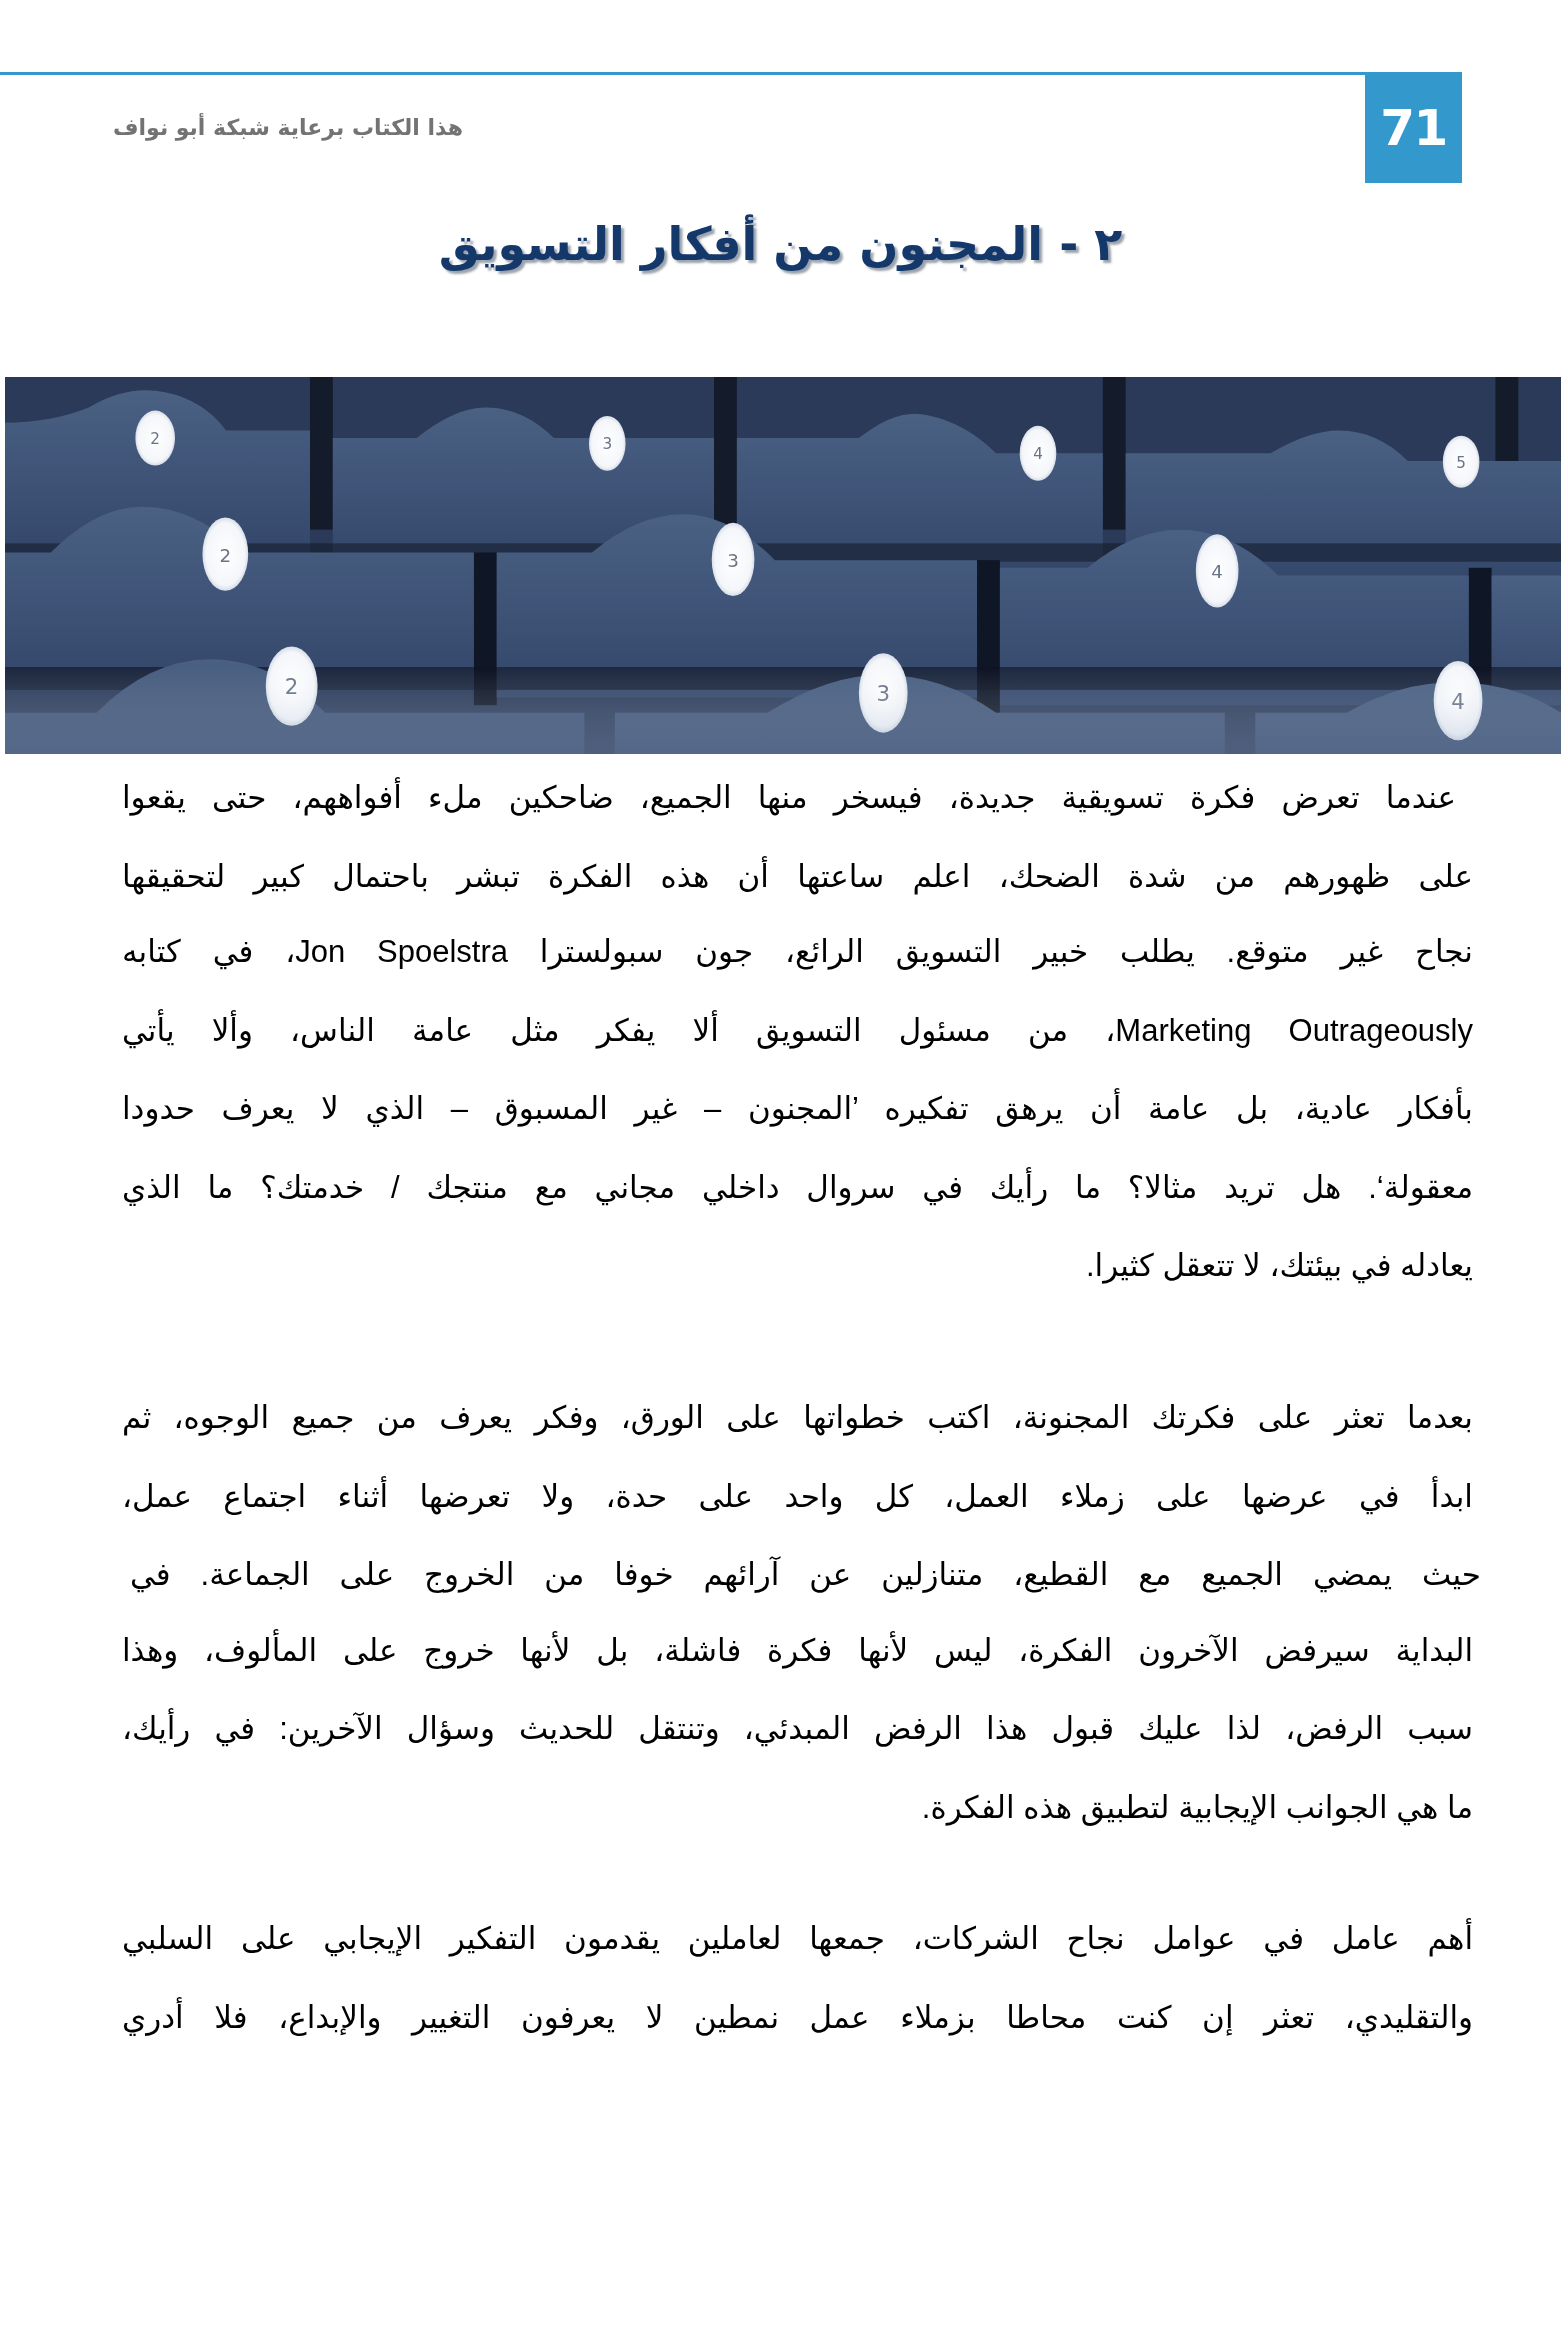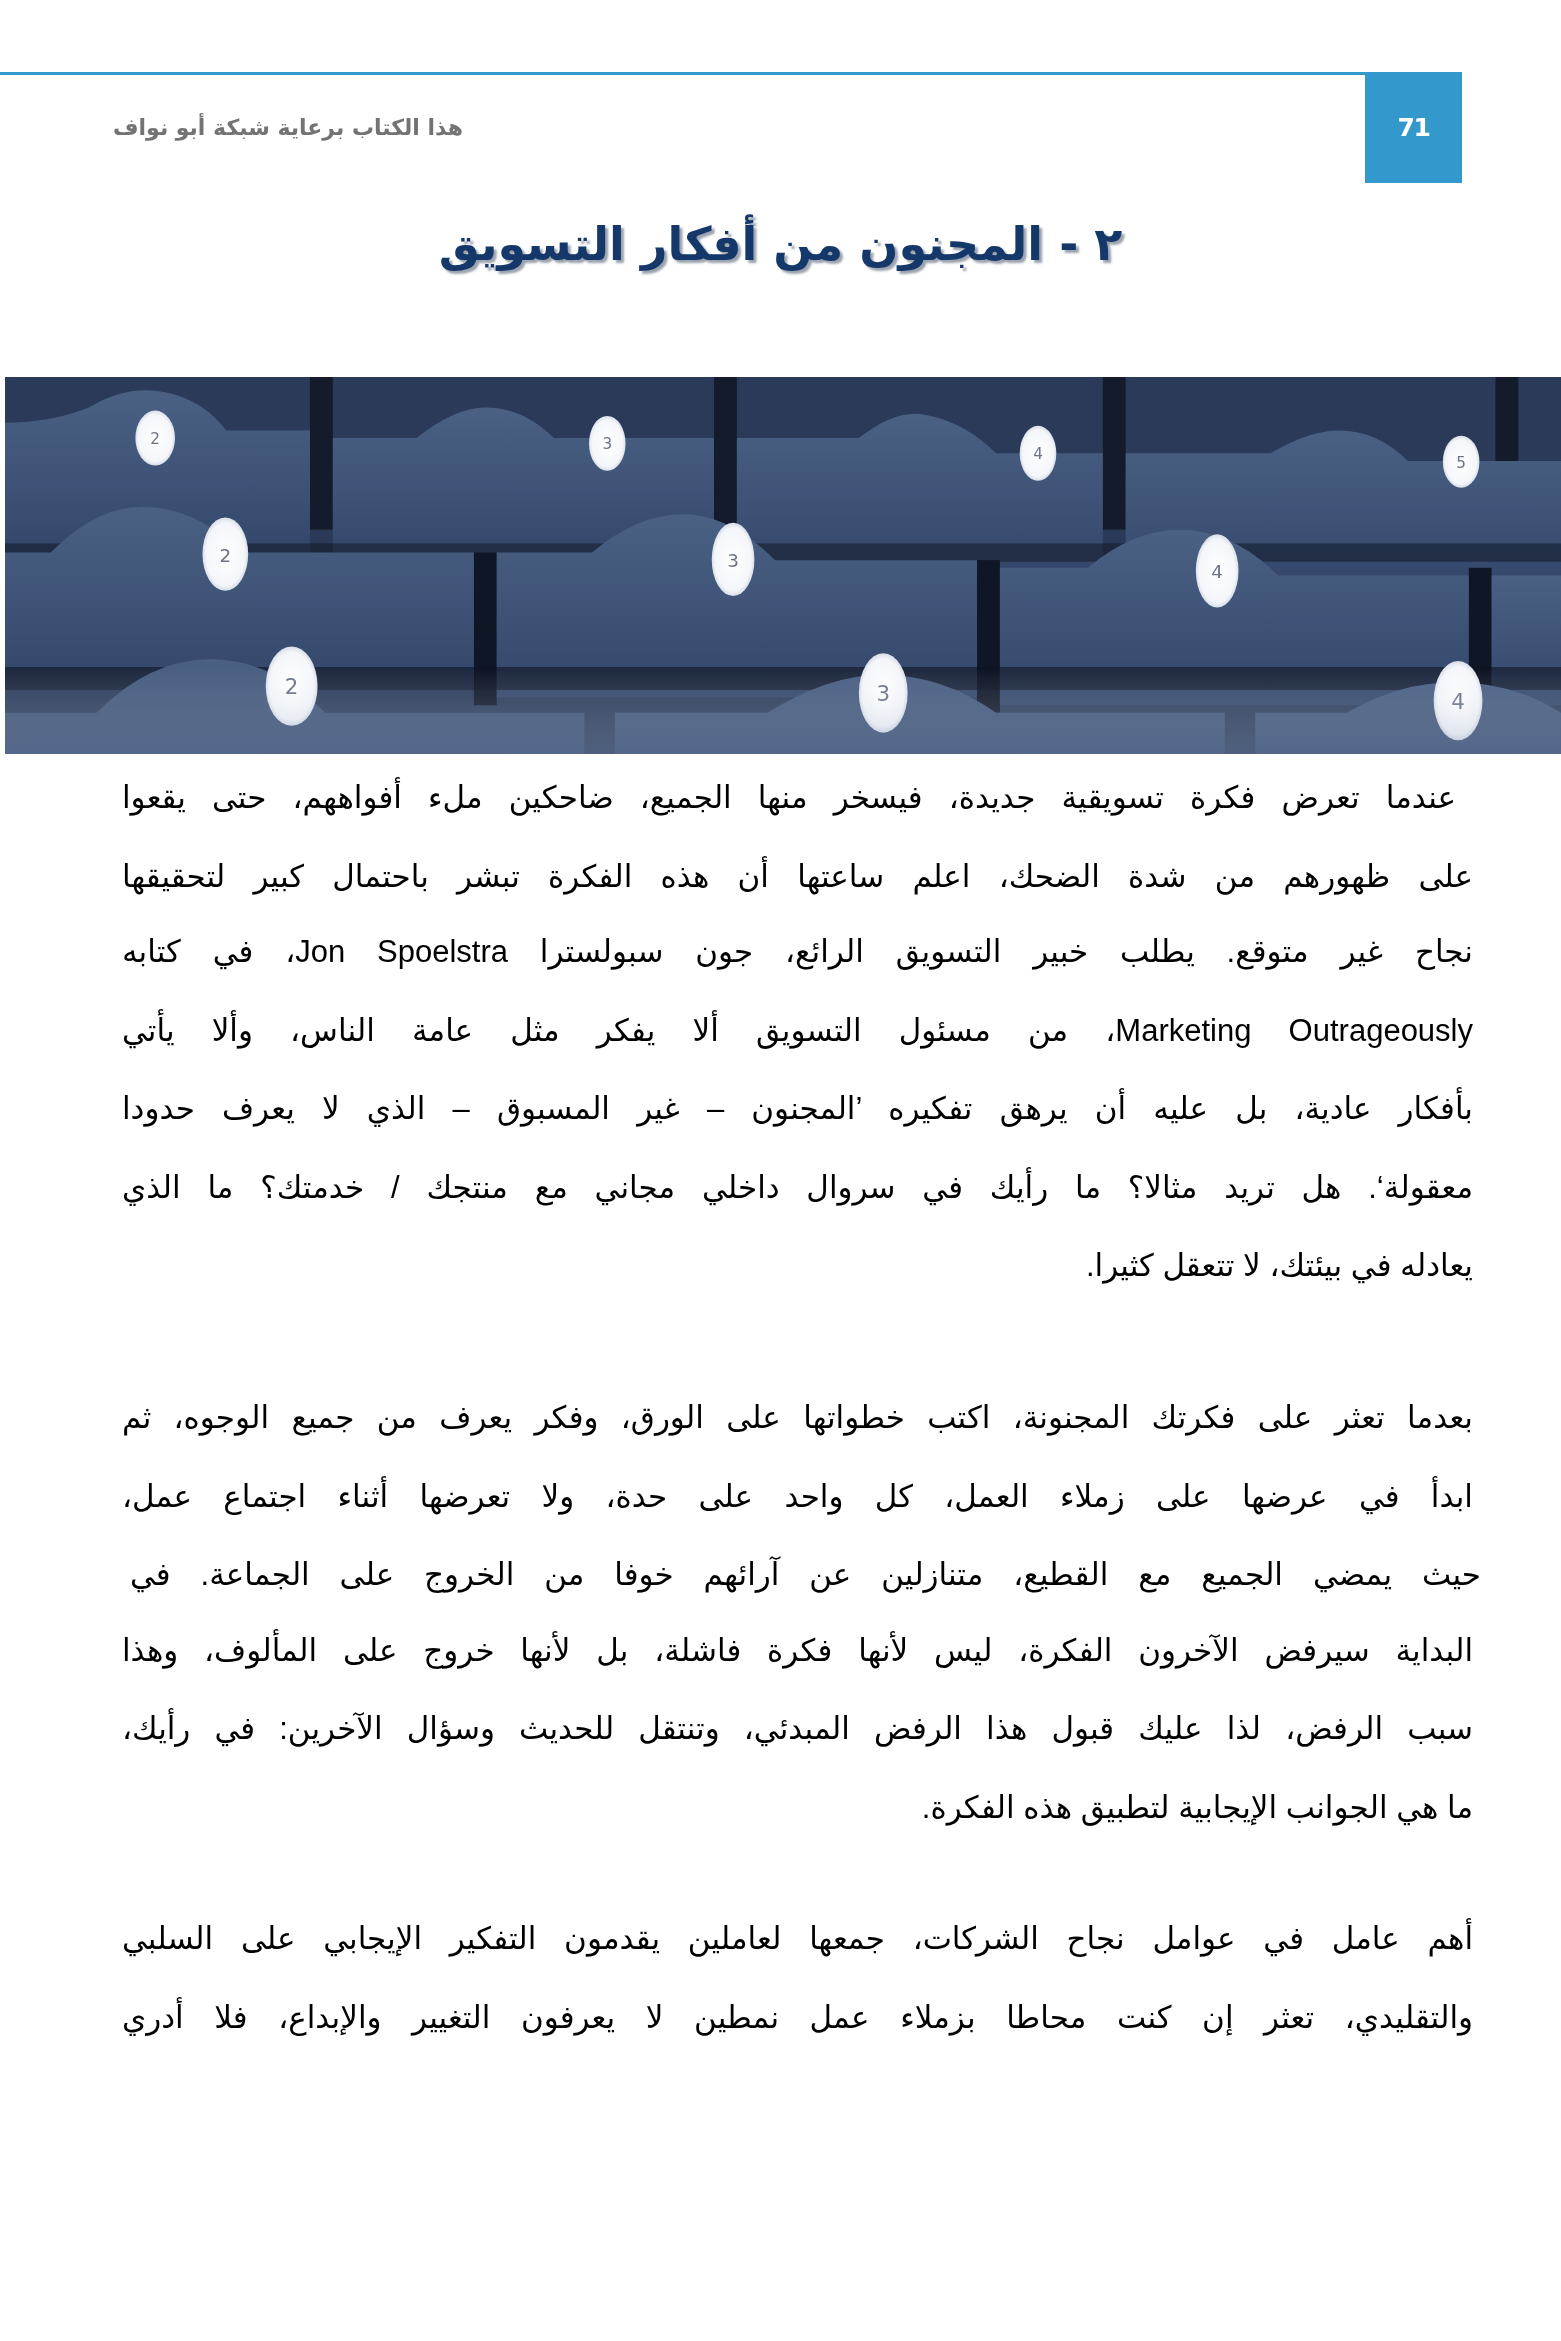--- a/index.html
+++ b/index.html
@@ -30,21 +30,21 @@
       height: 111px;
       background: #3399cc;
       display: flex;
       align-items: center;
       justify-content: center;
     }
     .page-number {
       color: #ffffff;
       font-family: "DejaVu Sans", sans-serif;
       font-weight: bold;
-      font-size: 25px;
+      font-size: 50px;
       letter-spacing: -1.5px;
     }
     .running-header {
       position: absolute;
       left: 113px;
       top: 105px;
       width: 396px;
       height: 46px;
       direction: rtl;
       text-align: left;
@@ -199,21 +199,21 @@
     </g>
     <rect x="0" y="380" width="2041" height="114" fill="url(#fadeBottom)"></rect>
   </svg>
 </div>
 
 <div class="body-text" style="top:758px;">
   <div class="line indent" style="top:0px;">عندما تعرض فكرة تسويقية جديدة، فيسخر منها الجميع، ضاحكين ملء أفواههم، حتى يقعوا</div>
   <div class="line" style="top:79px;">على ظهورهم من شدة الضحك، اعلم ساعتها أن هذه الفكرة تبشر باحتمال كبير لتحقيقها</div>
   <div class="line" style="top:154px;">نجاح غير متوقع. يطلب خبير التسويق الرائع، جون سبولسترا Jon Spoelstra، في كتابه</div>
   <div class="line" style="top:233px;">Marketing Outrageously، من مسئول التسويق ألا يفكر مثل عامة الناس، وألا يأتي</div>
-  <div class="line" style="top:311px;">بأفكار عادية، بل عليه أن يرهق تفكيره ’المجنون – غير المسبوق – الذي لا يعرف حدودا</div>
+  <div class="line" style="top:311px;">بأفكار عادية، بل عامة أن يرهق تفكيره ’المجنون – غير المسبوق – الذي لا يعرف حدودا</div>
   <div class="line" style="top:390px;">معقولة‘. هل تريد مثالا؟ ما رأيك في سروال داخلي مجاني مع منتجك / خدمتك؟ ما الذي</div>
   <div class="line last" style="top:468px;">يعادله في بيئتك، لا تتعقل كثيرا.</div>
 </div>
 
 <div class="body-text" style="top:1378px;">
   <div class="line" style="top:0px;">بعدما تعثر على فكرتك المجنونة، اكتب خطواتها على الورق، وفكر يعرف من جميع الوجوه، ثم</div>
   <div class="line" style="top:79px;">ابدأ في عرضها على زملاء العمل، كل واحد على حدة، ولا تعرضها أثناء اجتماع عمل،</div>
   <div class="line" style="top:157px;margin-left:8px;">حيث يمضي الجميع مع القطيع، متنازلين عن آرائهم خوفا من الخروج على الجماعة. في</div>
   <div class="line" style="top:233px;">البداية سيرفض الآخرون الفكرة، ليس لأنها فكرة فاشلة، بل لأنها خروج على المألوف، وهذا</div>
   <div class="line" style="top:311px;">سبب الرفض، لذا عليك قبول هذا الرفض المبدئي، وتنتقل للحديث وسؤال الآخرين: في رأيك،</div>

